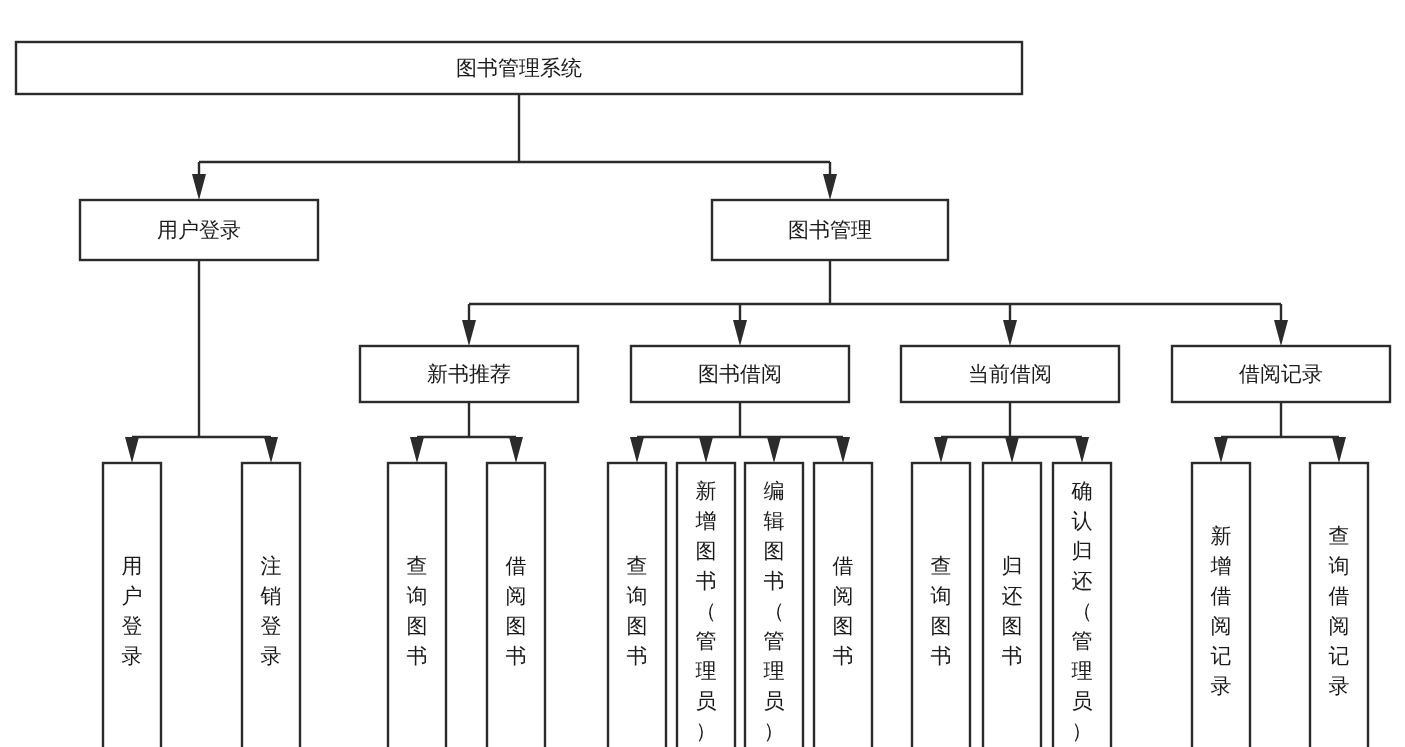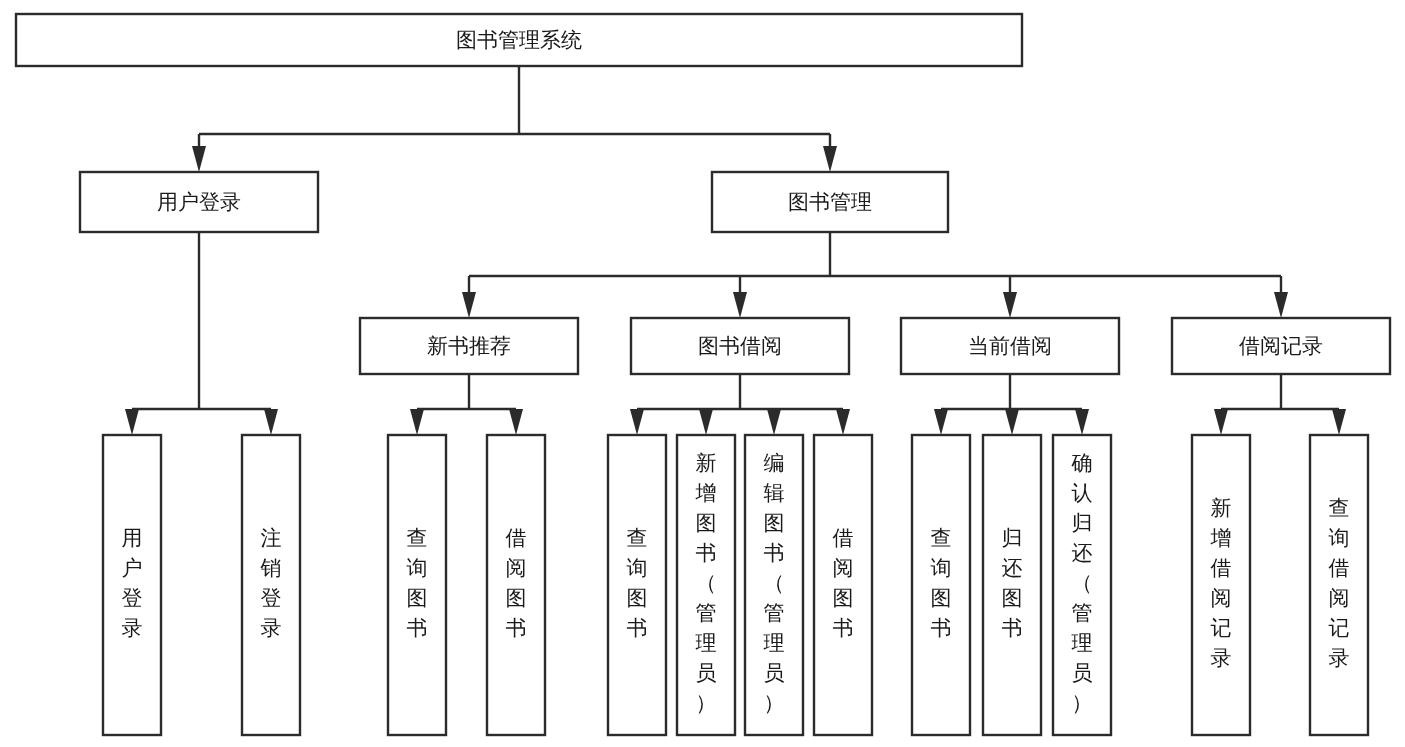--- a/index.html
+++ b/index.html
@@ -11,20 +11,21 @@
     width: 1405px;
     height: 747px;
     font-family: "DejaVu Sans", "Liberation Sans", sans-serif;
     overflow: hidden;
     position: relative;
   }
   #diagram-root {
     position: relative;
     width: 1405px;
     height: 649px;
+    margin-top: 28px;
   }
   svg#tree-svg {
     position: absolute;
     left: 0;
     top: 0;
     width: 1405px;
     height: 747px;
     display: block;
   }
   .node-box {

